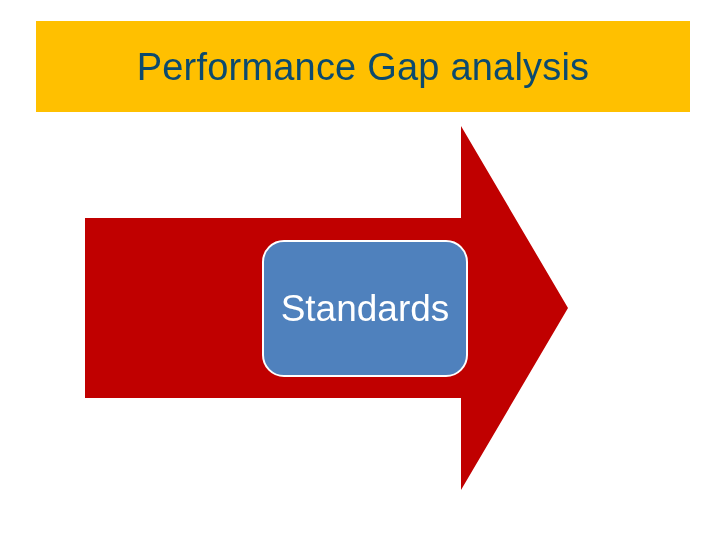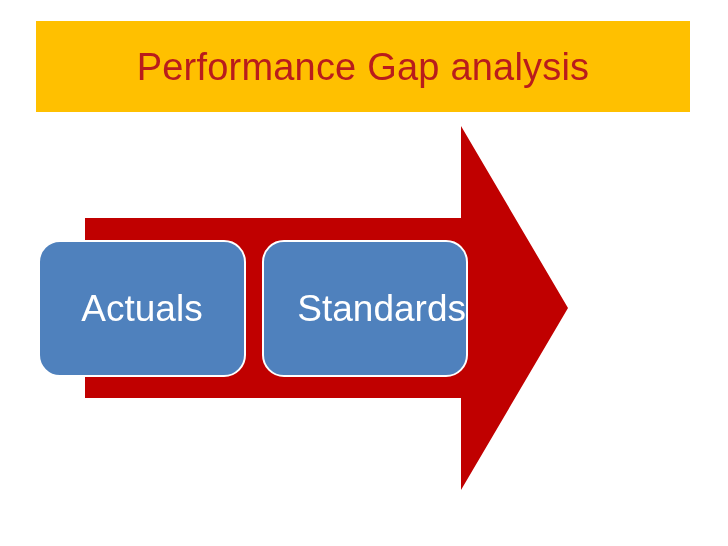--- a/index.html
+++ b/index.html
@@ -27,21 +27,21 @@
     height: 91px;
     background: #FFC000;
     display: flex;
     align-items: center;
     justify-content: center;
   }
   #title-text {
     font-family: "Liberation Sans", sans-serif;
     font-size: 38px;
     font-weight: 400;
-    color: #b91c1c;
+    color: #0c4a6e;
     letter-spacing: 0.2px;
     white-space: nowrap;
     line-height: 1;
   }
 
   
   #arrow-layer {
     position: absolute;
     left: 0;
     top: 0;
@@ -64,38 +64,35 @@
   }
   .process-label {
     font-family: "Liberation Sans", sans-serif;
     font-size: 37px;
     font-weight: 400;
     color: #ffffff;
     white-space: nowrap;
     line-height: 1;
   }
   #box-actuals   { left: 38px;  width: 208px; }
-  #box-standards { left: 262px; width: 206px; justify-content: flex-end; }
+  #box-standards { left: 262px; width: 206px; }
   #box-gaps      { left: 486px; width: 205px; }
 </style>
 </head>
 <body>
 
 <div id="slide">
 
   <div id="title-banner">
     <span id="title-text">Performance Gap analysis</span>
   </div>
 
   <svg id="arrow-layer" viewBox="0 0 728 546" aria-hidden="true">
     <polygon fill="#C00000" points="85,218 461,218 461,126 568,308 461,490 461,398 85,398"></polygon>
   </svg>
 
-  <div id="box-actuals" class="process-box">
-    <span class="process-label">Actuals</span>
-  </div>
 
   <div id="box-standards" class="process-box">
     <span class="process-label">Standards</span>
   </div>
 
 
 </div>
 
 </body></html>

